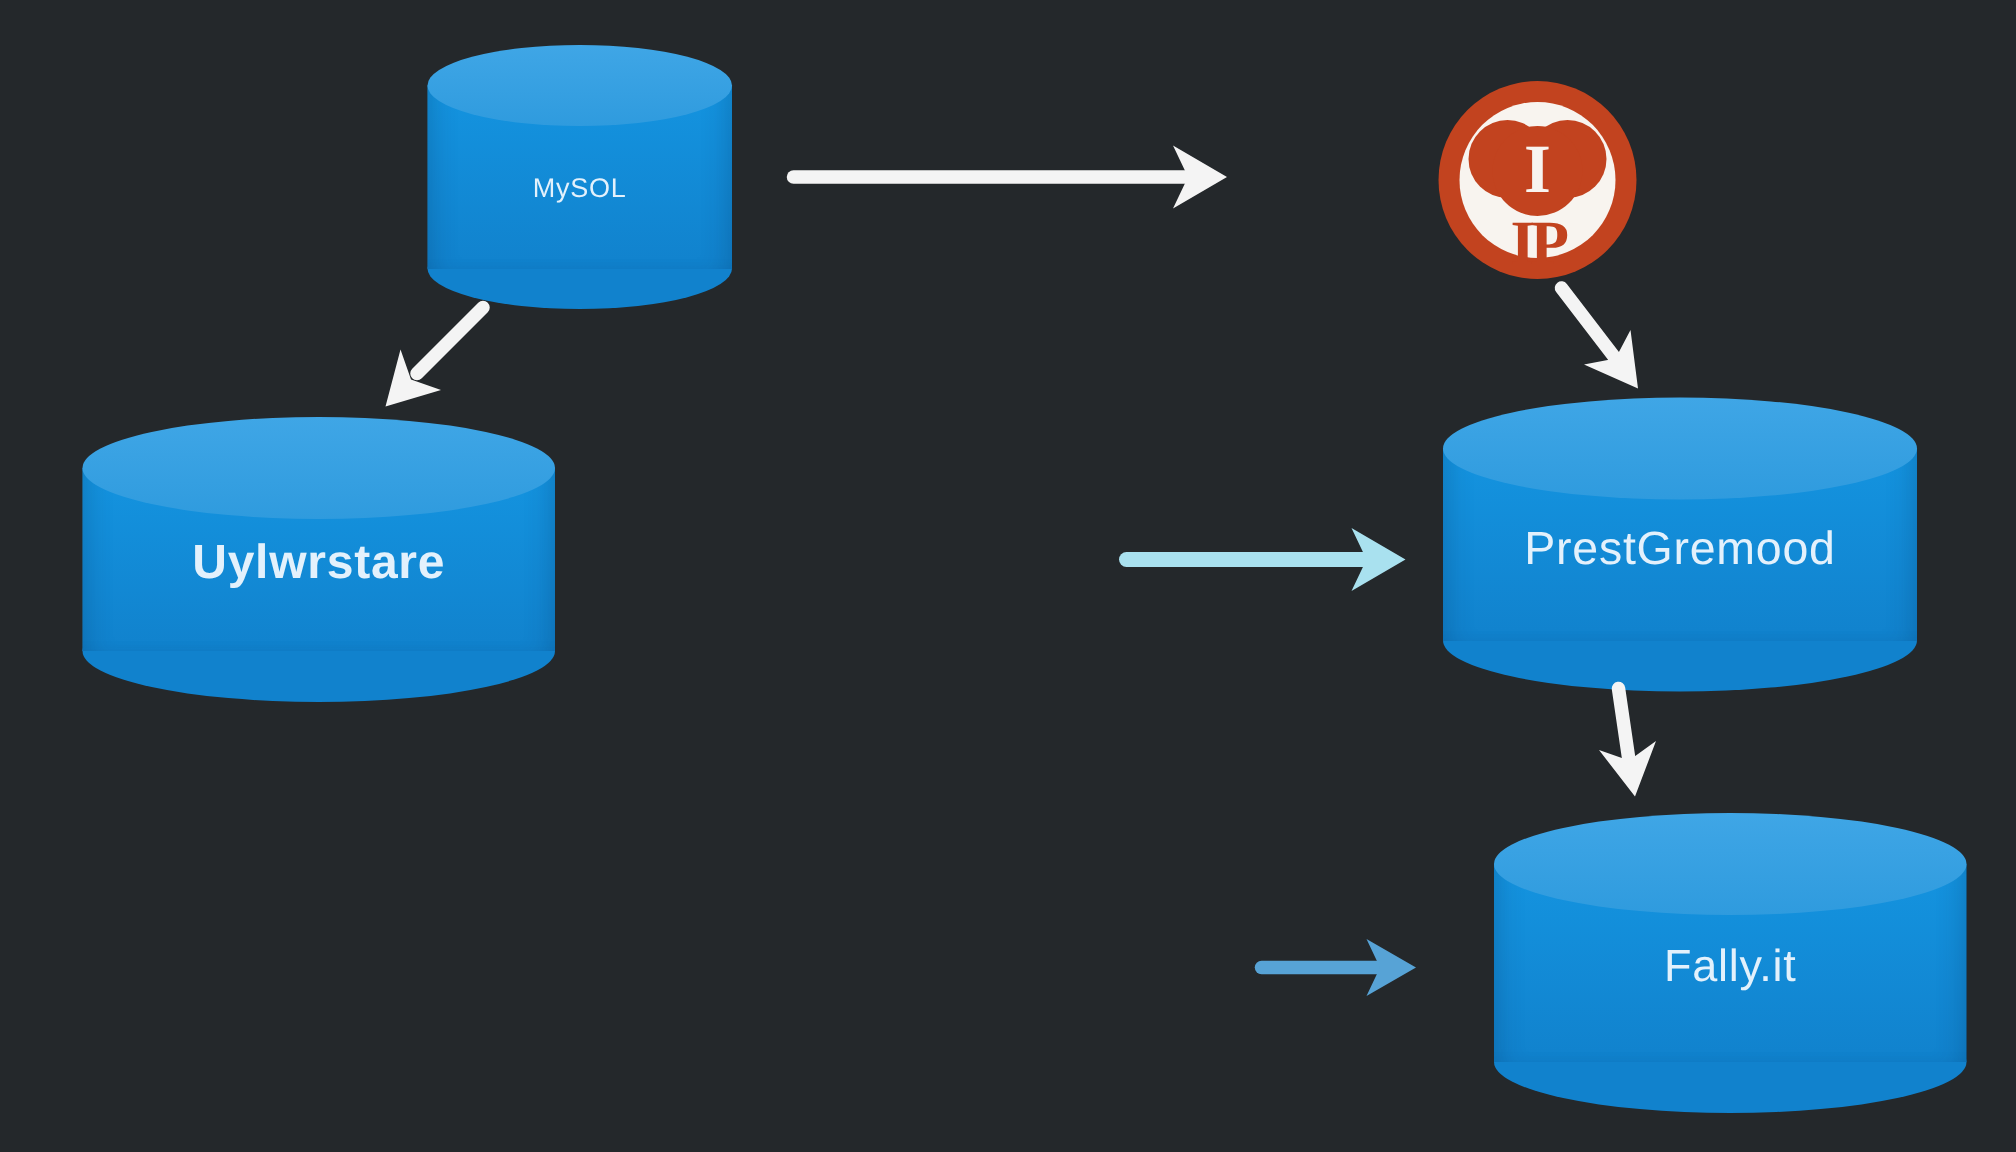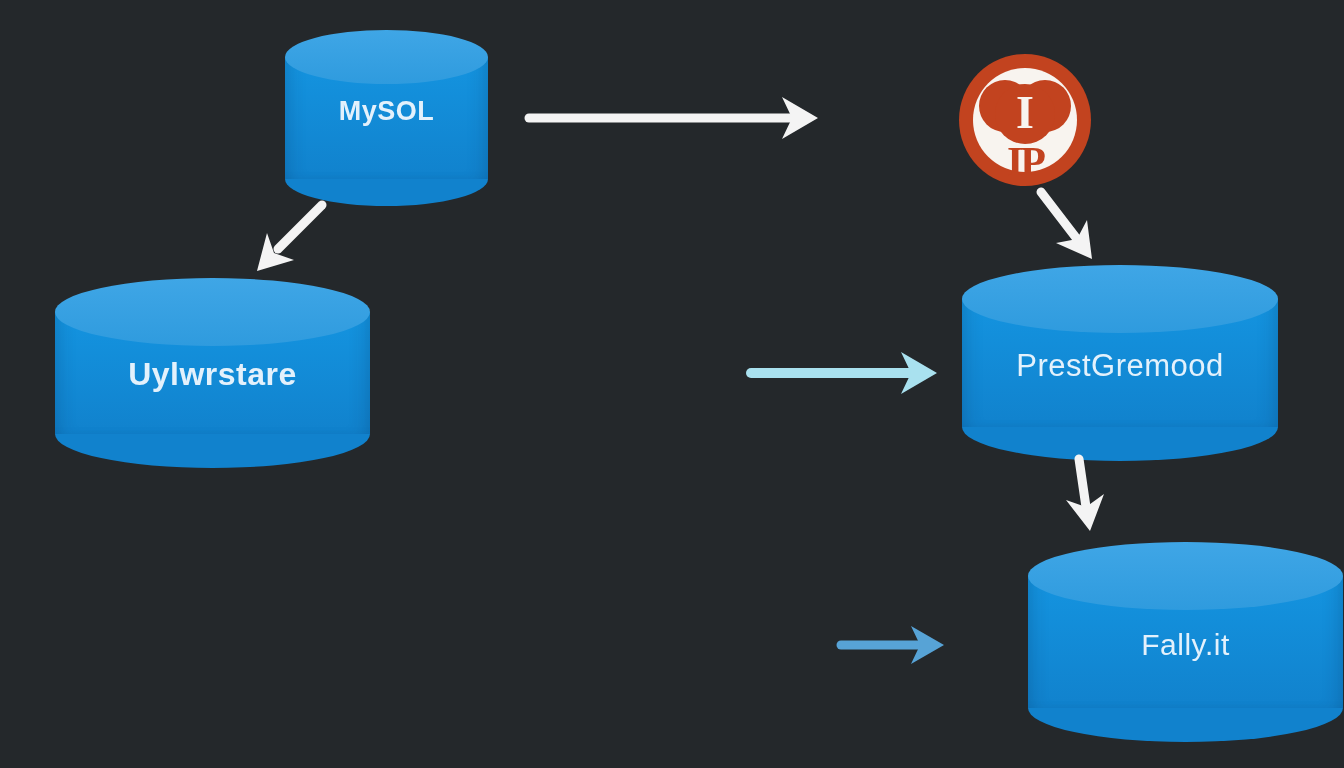--- a/index.html
+++ b/index.html
@@ -42,35 +42,35 @@
   .cyl-label{
     position:absolute;left:0;right:0;text-align:center;z-index:4;
     color:var(--label);line-height:1;letter-spacing:.5px;
   }
 
   
   #cyl-mysql{left:285px;top:30px;width:203px;height:176px;}
   #cyl-mysql .cyl-top{height:54px;}
   #cyl-mysql .cyl-bottom{height:54px;}
   #cyl-mysql .cyl-body{top:27px;bottom:27px;}
-  #cyl-mysql .cyl-label{top:68px;font-size:27px;font-weight:bold;}
+  #cyl-mysql .cyl-label{top:86px;font-size:18px;}
 
   #cyl-uylwrstare{left:55px;top:278px;width:315px;height:190px;}
   #cyl-uylwrstare .cyl-top{height:68px;}
   #cyl-uylwrstare .cyl-bottom{height:68px;}
   #cyl-uylwrstare .cyl-body{top:34px;bottom:34px;}
   #cyl-uylwrstare .cyl-label{top:80px;font-size:32px;font-weight:bold;}
 
   #cyl-prestgremood{left:962px;top:265px;width:316px;height:196px;}
   #cyl-prestgremood .cyl-top{height:68px;}
   #cyl-prestgremood .cyl-bottom{height:68px;}
   #cyl-prestgremood .cyl-body{top:34px;bottom:34px;}
   #cyl-prestgremood .cyl-label{top:85px;font-size:31px;}
 
-  #cyl-fally{left:1028px;top:542px;width:315px;height:200px;padding-left:26px;}
+  #cyl-fally{left:996px;top:542px;width:315px;height:200px;padding-left:26px;}
   #cyl-fally .cyl-top{height:68px;}
   #cyl-fally .cyl-bottom{height:68px;}
   #cyl-fally .cyl-body{top:34px;bottom:34px;}
   #cyl-fally .cyl-label{top:88px;font-size:30px;}
 
   
   #ip-badge{position:absolute;left:957px;top:52px;width:136px;height:136px;z-index:3;}
   #ip-badge svg{display:block;width:100%;height:100%;}
   .badge-letter-top{
     font-family:"Liberation Serif",serif;font-weight:bold;font-size:46px;

